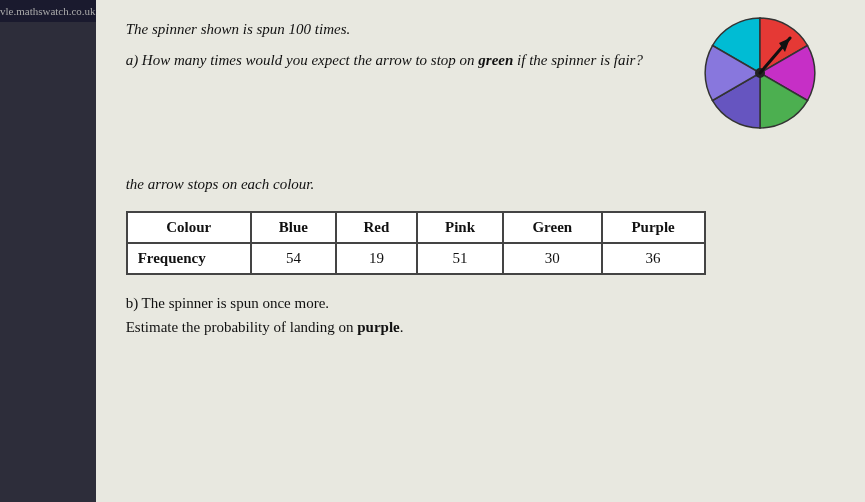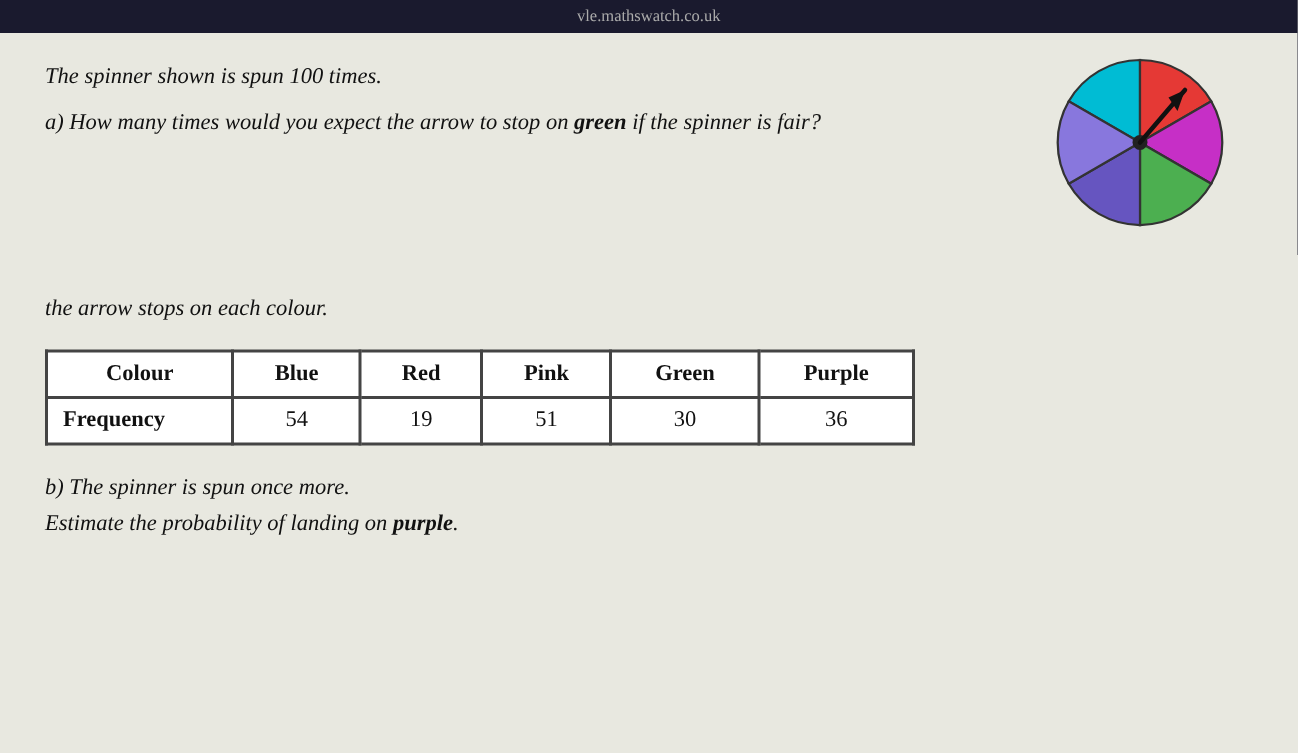--- a/index.html
+++ b/index.html
@@ -13,21 +13,21 @@
       display: flex;
       align-items: stretch;
     }
 
     .screen {
       width: 865px;
       height: 502px;
       background: #2d2d3a;
       position: relative;
       display: flex;
-      flex-direction: column;
+      flex-direction: row;
       padding: 0;
     }
 
     .top-bar {
       background: #1a1a2e;
       height: 22px;
       display: flex;
       align-items: center;
       justify-content: center;
       font-size: 11px;
@@ -101,21 +101,20 @@
       text-align: center;
     }
 
     .freq-table td:first-child {
       font-weight: bold;
       text-align: left;
       padding-left: 10px;
     }
 
     .question-b {
-      font-style: italic;
       font-size: 15px;
       color: #111;
       line-height: 1.6;
       margin-top: 4px;
     }
 
     .question-c {
       font-style: italic;
       font-size: 15px;
       color: #111;

